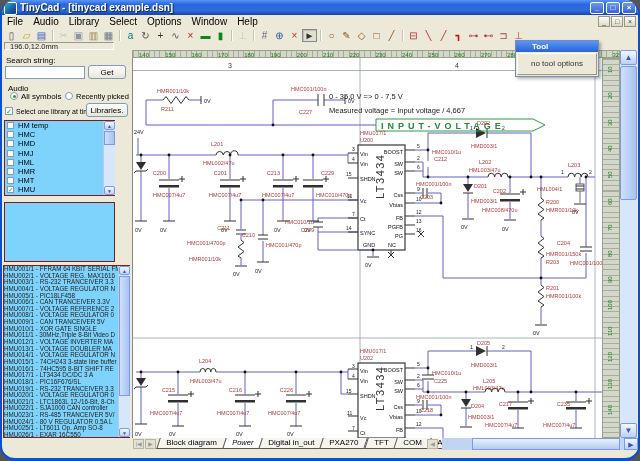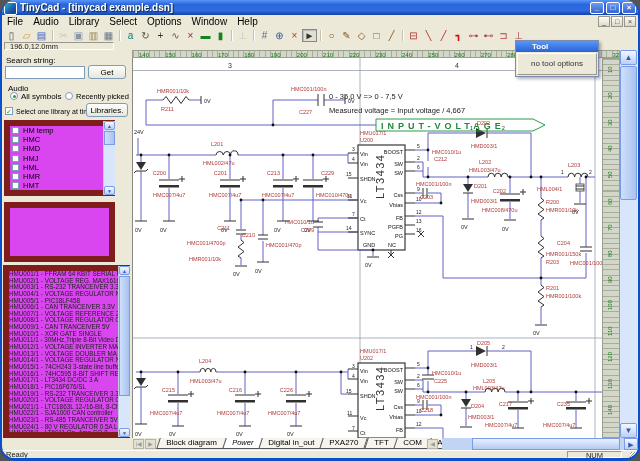--- a/index.html
+++ b/index.html
@@ -70,21 +70,21 @@
   
   .sidebar{position:absolute;left:0;top:50px;width:130px;height:388px;background:#ece9d8;font-size:8px;color:#000;}
   .slabel{position:absolute;}
   .sinput{position:absolute;left:3px;top:16px;width:80px;height:13px;border:1px solid #7f9db9;background:#fff;box-sizing:border-box;}
   .sbtn2{position:absolute;border:1px solid #7f9db9;border-radius:3px;
     background:linear-gradient(180deg,#fefefe,#e8e6da);text-align:center;font-size:8px;box-sizing:border-box;color:#000;}
   .radio{position:absolute;width:8px;height:8px;border:1px solid #7f9db9;border-radius:50%;background:#fff;box-sizing:border-box;}
   .radio.on::after{content:"";position:absolute;left:1.5px;top:1.5px;width:3px;height:3px;border-radius:50%;background:#2ba12b;}
   .chk{position:absolute;width:8px;height:8px;border:1px solid #7f9db9;background:#fff;box-sizing:border-box;
     font-size:7px;line-height:7px;color:#21a121;text-align:center;}
-  .listbox{position:absolute;border:6px solid #7f1d1d;background:#d946ef;overflow:hidden;box-sizing:border-box;}
+  .listbox{position:absolute;border:1px solid #7f1d1d;background:#7dd3fc;overflow:hidden;box-sizing:border-box;}
   .librow{position:relative;height:9.2px;line-height:9.2px;padding-left:13px;font-size:7.5px;white-space:nowrap;}
   .librow .lchk{position:absolute;left:2px;top:1px;width:7px;height:7px;border:1px solid #7f9db9;background:#fff;
     font-size:6.5px;line-height:6px;color:#21a121;text-align:center;box-sizing:border-box;}
   .librow .lchk::after{content:"";}
   .librow.f-checked .lchk::after{content:"✓";}
   .symrow{height:6.65px;line-height:6.65px;font-size:6.3px;white-space:nowrap;overflow:hidden;color:#222;}
   .minisb{position:absolute;top:0;right:0;width:11px;height:100%;background:#d8e6fb;border-left:1px solid #bcd;}
   .minisb .sbtn{width:11px;height:9px;font-size:5px;line-height:8px;}
   .minithumb{position:absolute;left:0;width:11px;border:1px solid #7a9ce8;background:linear-gradient(90deg,#cfe0fa,#a8c2f0);box-sizing:border-box;}
   
@@ -560,19 +560,14 @@
         <span class="tab"><span class="tl">COM</span></span>
         <span class="tab"><span class="tl">Audio</span></span>
       </span>
     <span class="tnav" style="left:295px">◀</span>
     <span class="hscroll">
       <span class="hthumb"></span>
       <span class="hbtn">▶</span>
     </span>
   </div>
 
-  <div class="statusbar">
-    <span class="st-ready">Ready</span>
-    <span class="st-pane">NUM</span>
-    <span class="grip"></span>
-  </div>
 
 </div>
 
 </body></html>

